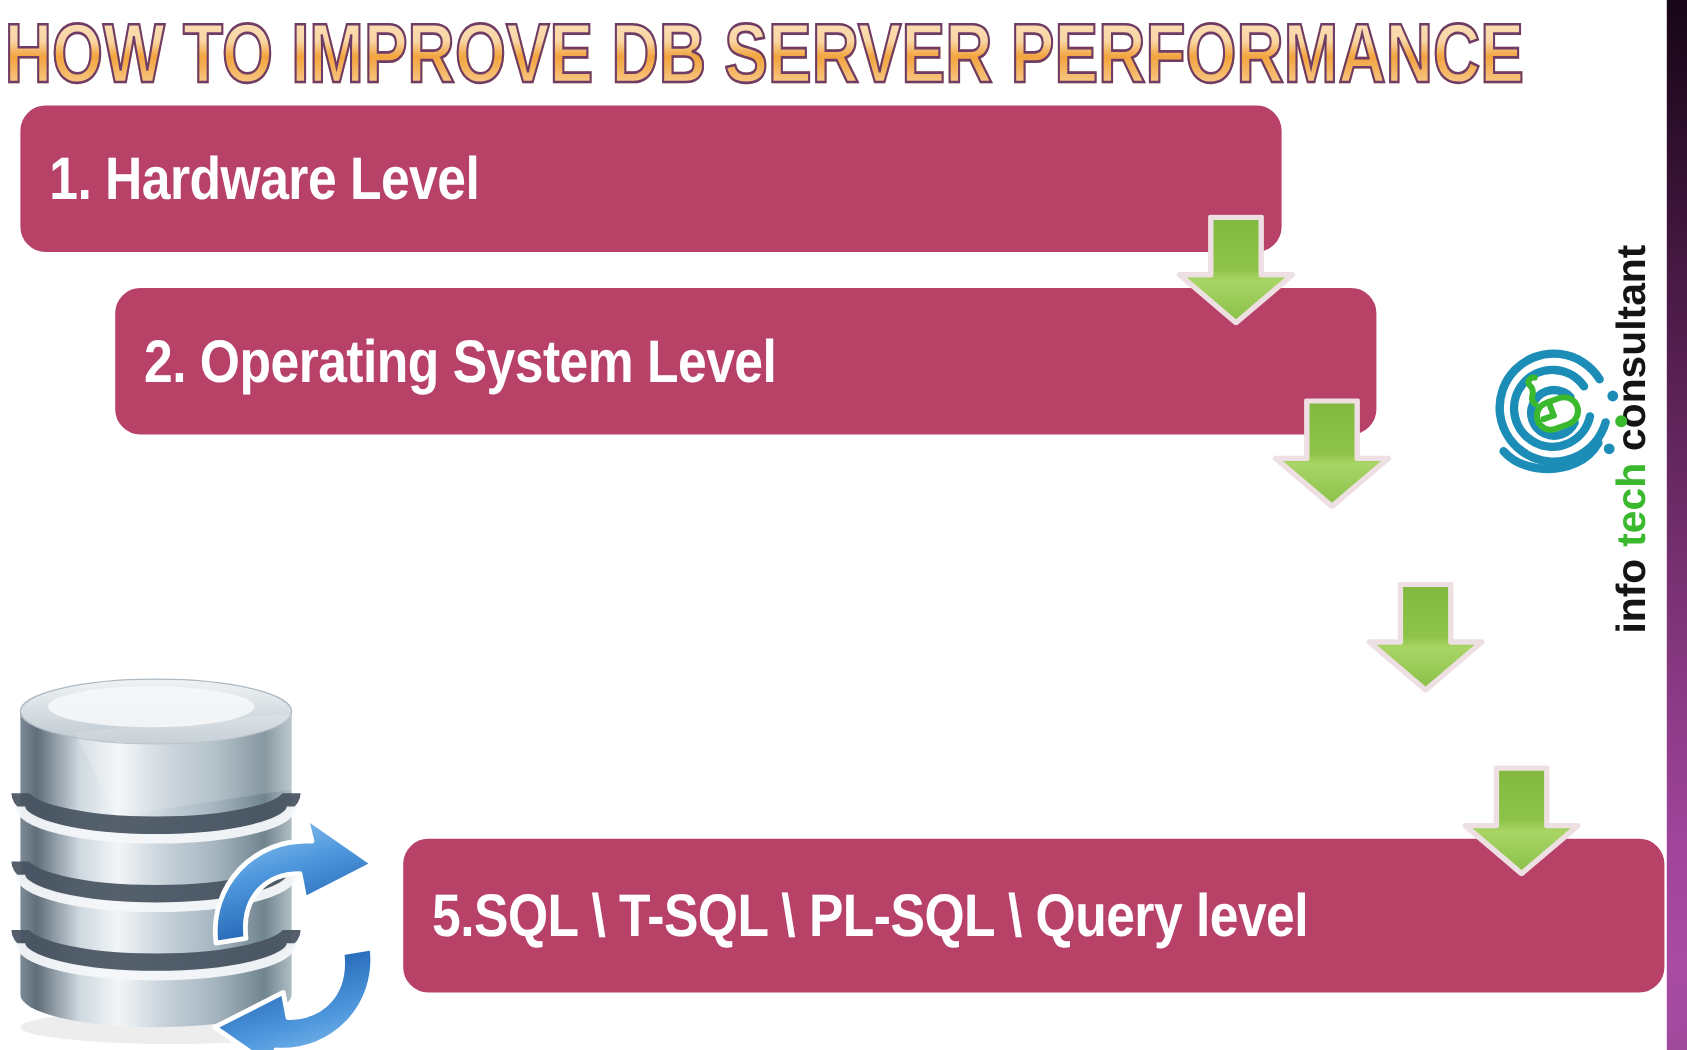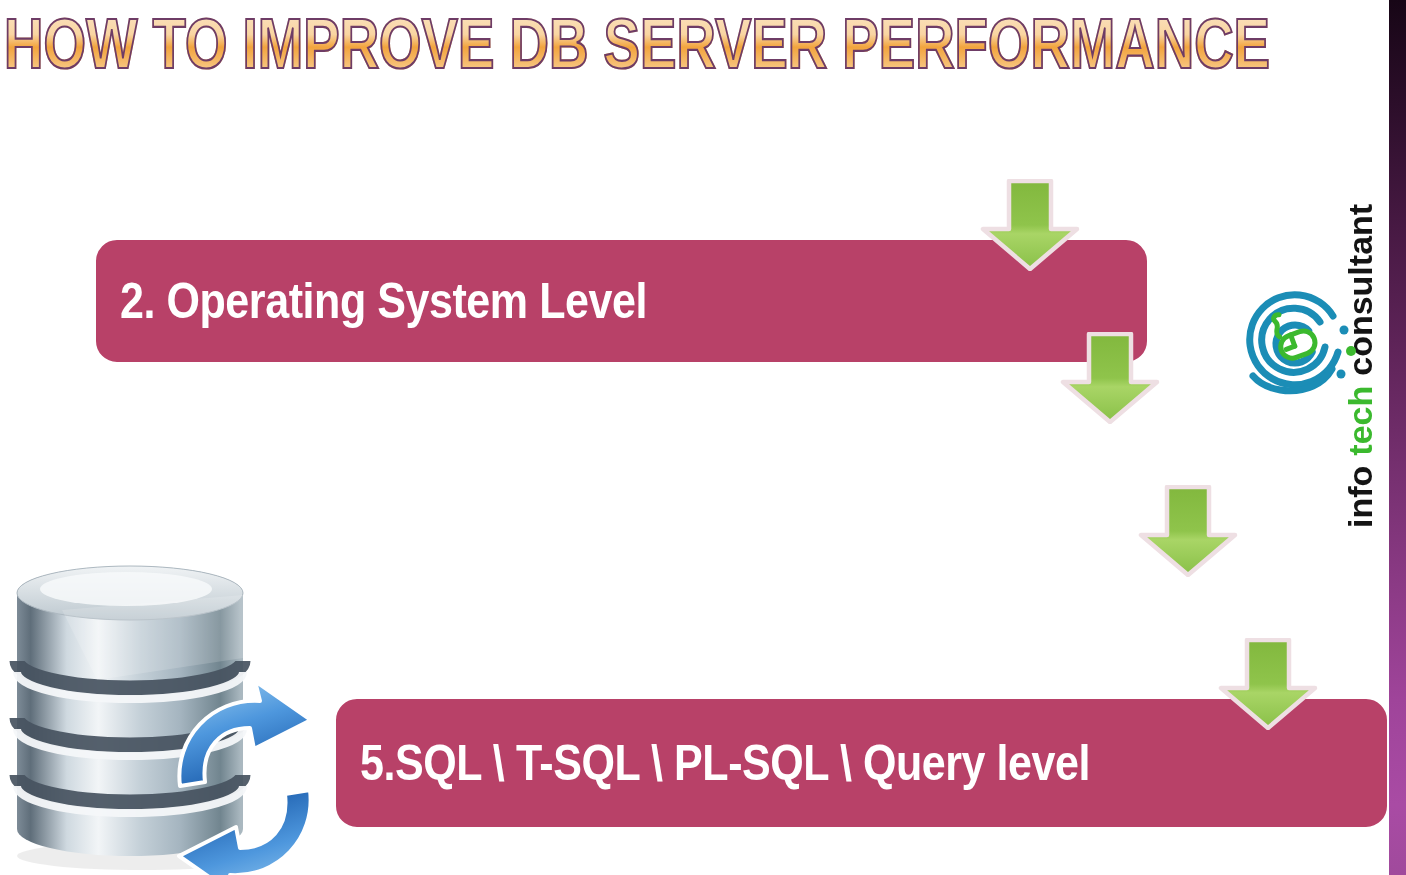--- a/index.html
+++ b/index.html
@@ -84,20 +84,23 @@
       <linearGradient id="blueg" x1="0" y1="0" x2="0.4" y2="1">
         <stop offset="0" stop-color="#9fd0f2"></stop>
         <stop offset="0.5" stop-color="#4e97dd"></stop>
         <stop offset="1" stop-color="#1d5fae"></stop>
       </linearGradient>
     </defs>
   </svg>
 
   <h1 class="title"><span class="grad">HOW TO IMPROVE DB SERVER PERFORMANCE</span></h1>
 
+  <div class="step s1">
+    <span class="step-label">1. Hardware Level</span>
+  </div>
   <div class="step s2">
     <span class="step-label">2. Operating System Level</span>
   </div>
   <div class="step s5">
     <span class="step-label">5.SQL \ T-SQL \ PL-SQL \ Query level</span>
   </div>
 
   <svg class="arrow a1" viewBox="0 0 100 92">
     <polygon points="29,2 71,2 71,50 97,50 50,90 3,50 29,50" fill="url(#ag)" stroke="#eedfe3" stroke-width="4.5" stroke-linejoin="round"></polygon>
   </svg>

